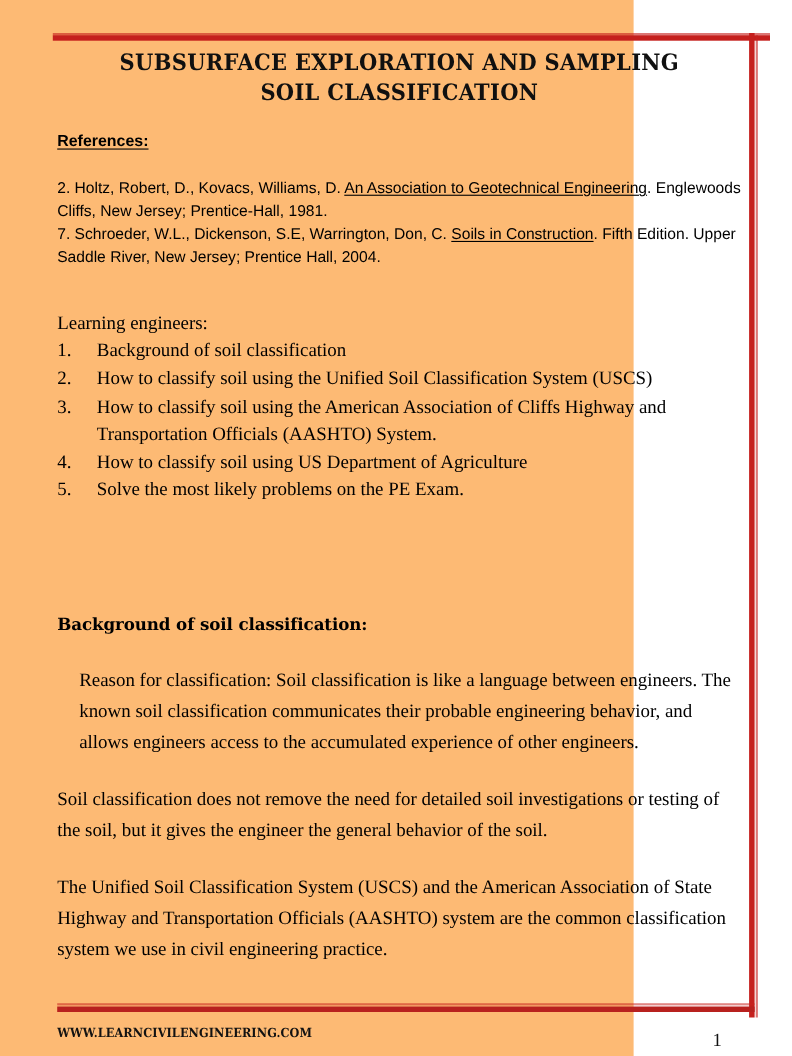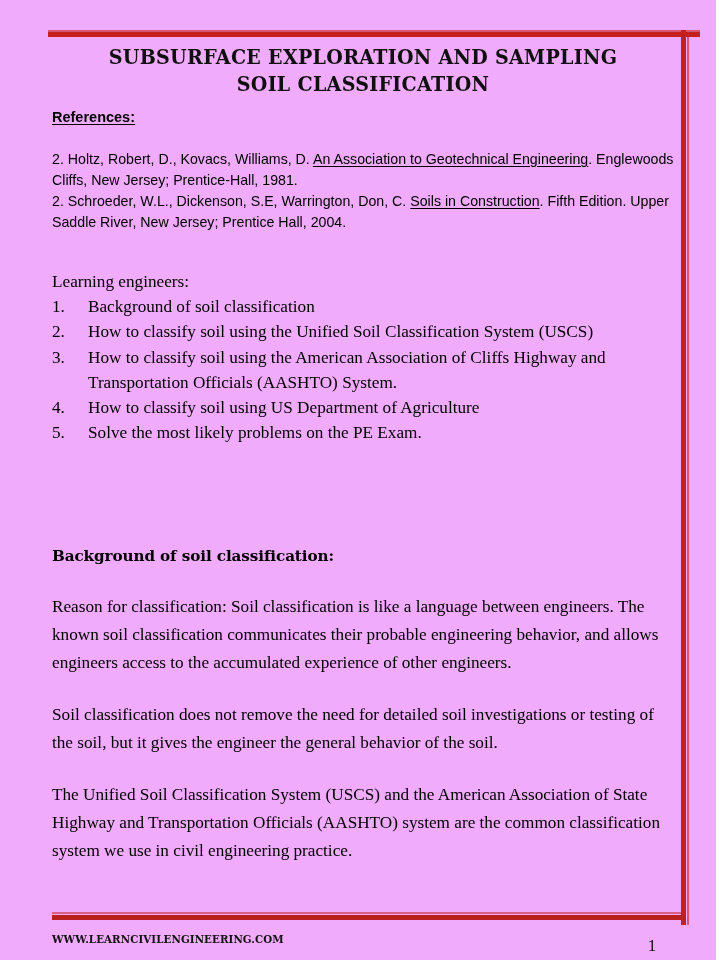--- a/index.html
+++ b/index.html
@@ -13,23 +13,23 @@
     background: #ffffff;
     font-family: "Liberation Serif", "DejaVu Serif", serif;
     color: #000000;
     overflow: hidden;
     position: relative;
   }
 
   .page {
     position: absolute;
     inset: 0;
-    width: 716px;
+    width: 576px;
     height: 960px;
-    background: #f0abfc;
+    background: #fdba74;
   }
 
   
   .border-top {
     position: absolute;
     left: 48px;
     top: 30px;
     width: 652px;
     height: 7px;
     pointer-events: none;
@@ -124,21 +124,21 @@
   }
 
   
   .references-heading {
     font-family: "Liberation Sans", "DejaVu Sans", sans-serif;
     font-weight: 700;
     font-size: 14.5px;
     line-height: 18px;
     text-decoration: underline;
     text-underline-offset: 2px;
-    margin: 10px 0 0 0;
+    margin: 22px 0 0 0;
   }
 
   
   .references-list {
     font-family: "Liberation Sans", "DejaVu Sans", sans-serif;
     font-size: 14.2px;
     line-height: 21px;
     margin: 23px 0 0 0;
   }
   .reference-entry {
@@ -185,20 +185,21 @@
     margin: 100px 0 0 0;
     letter-spacing: -0.1px;
   }
   .body-paragraph {
     font-size: 17.2px;
     line-height: 28px;
     margin: 24px 0 0 0;
   }
   .body-paragraph.first-para {
     margin-top: 26px;
+    margin-left: 20px;
   }
 
   
   .footer-site {
     position: absolute;
     left: 52px;
     top: 932px;
     font-family: "DejaVu Serif", "Liberation Serif", serif;
     font-weight: 700;
     font-size: 11.4px;
@@ -243,21 +244,21 @@
       <span class="line2">SOIL CLASSIFICATION</span>
     </h1>
 
     <div class="references-heading">References:</div>
 
     <div class="references-list">
       <p class="reference-entry">
         <span>2. Holtz, Robert, D., Kovacs, Williams, D. </span><u>An Association to Geotechnical Engineering</u><span>. Englewoods Cliffs, New Jersey; Prentice-Hall, 1981.</span>
       </p>
       <p class="reference-entry">
-        <span>2.  Schroeder, W.L., Dickenson, S.E, Warrington, Don, C. </span><u>Soils in Construction</u><span>.  Fifth Edition.  Upper Saddle River, New Jersey; Prentice Hall, 2004.</span>
+        <span>7.  Schroeder, W.L., Dickenson, S.E, Warrington, Don, C. </span><u>Soils in Construction</u><span>.  Fifth Edition.  Upper Saddle River, New Jersey; Prentice Hall, 2004.</span>
       </p>
     </div>
 
     <div class="objectives-block">
       <p class="objectives-label">Learning engineers:</p>
       <ul class="objectives-list">
         <li class="objective-item">
           <span class="num">1.</span>
           <span>Background of soil classification</span>
         </li>

